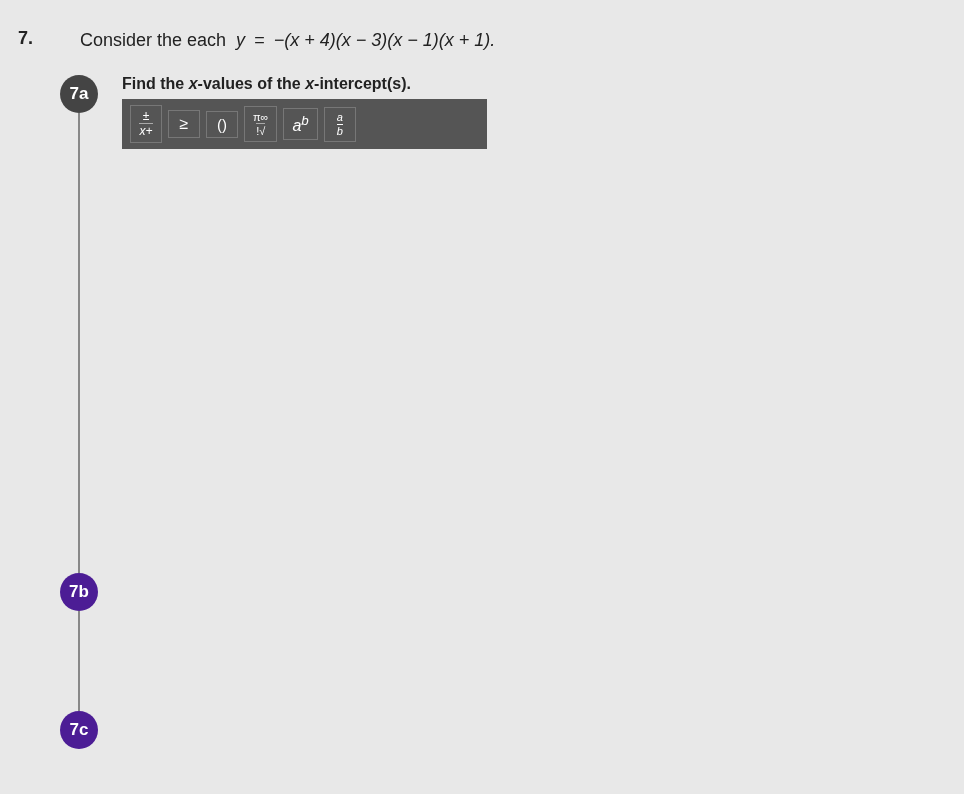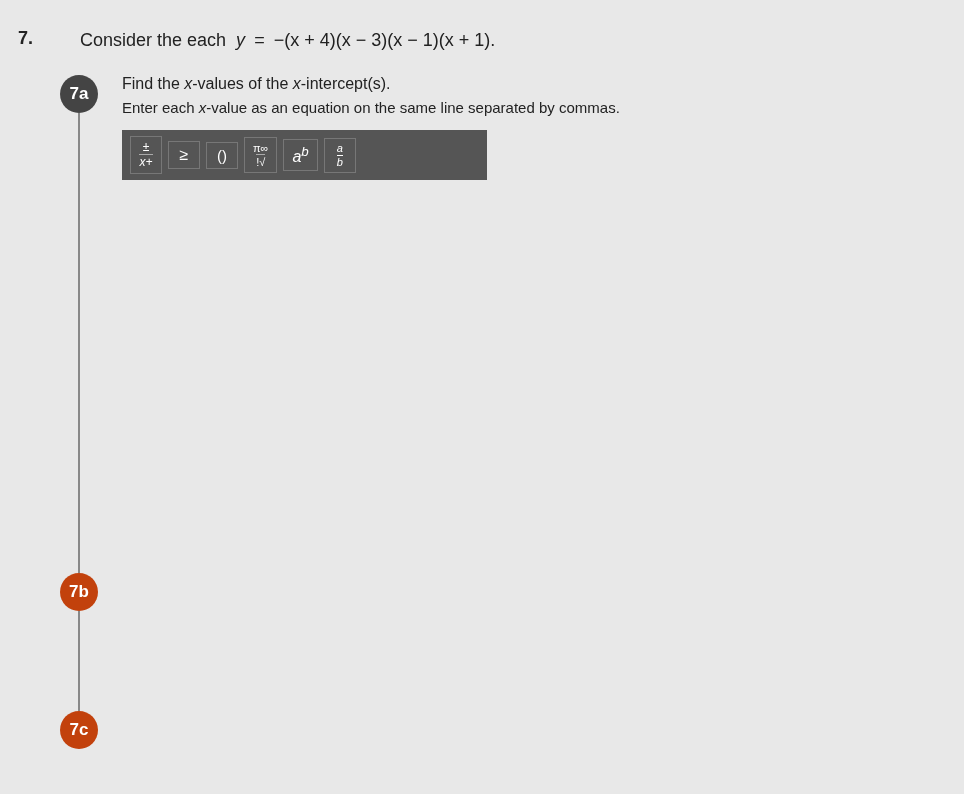--- a/index.html
+++ b/index.html
@@ -46,30 +46,30 @@
       font-size: 17px;
       font-weight: bold;
       flex-shrink: 0;
     }
 
     .step-badge.active {
       background-color: #444;
     }
 
     .step-badge.inactive {
-      background-color: #c2410c;
+      background-color: #4c1d95;
     }
 
     .step-7a {
       margin-bottom: 10px;
     }
 
     .step-title {
       font-size: 16px;
-      font-weight: normal;
+      font-weight: bold;
       color: #222;
       margin-bottom: 6px;
     }
 
     .step-description {
       font-size: 15px;
       color: #222;
       margin-bottom: 14px;
     }
 
@@ -141,21 +141,21 @@
 <body>
 
 <div class="page-container">
 
   <div style="display:flex; flex-direction:row; margin-bottom: 24px; align-items: baseline;">
     <span class="question-number">7.</span>
     <div style="margin-left: 40px; font-size: 18px; color: #222;">
       <span>Consider the each</span>
       <span style="font-style:italic; margin-left:5px;">y</span>
       <span style="margin: 0 4px;">=</span>
-      <span style="text-align:right;">−(x + 4)(x − 3)(x − 1)(x + 1).</span>
+      <span style="font-style:italic;text-align:right;">−(x + 4)(x − 3)(x − 1)(x + 1).</span>
     </div>
   </div>
 
   <div style="display:flex; flex-direction:row; margin-left: 20px;">
 
     <div style="display:flex; flex-direction:column; align-items:center; width:38px; margin-right: 24px;">
 
       <div class="step-badge active">
         <span>7a</span>
       </div>
@@ -174,23 +174,20 @@
     </div>
 
     <div style="display:flex; flex-direction:column; flex:1;">
 
       <div class="step-7a" style="margin-bottom: 16px;">
 
         <div class="step-title">
           <span>Find the </span><span style="font-style:italic;">x</span><span>-values of the </span><span style="font-style:italic;">x</span><span>-intercept(s).</span>
         </div>
 
-        <div class="step-description">
-          <span>Enter each </span><span style="font-style:italic;">x</span><span>-value as an equation on the same line separated by commas.</span>
-        </div>
 
 
         <div class="toolbar">
 
           <button class="toolbar-btn" title="Plus/Minus, x+">
             <span style="display:flex; flex-direction:column; align-items:center; line-height:1.1; font-size:12px;">
               <span>±</span>
               <span style="border-top:1px solid #aaa; padding-top:1px; font-style:italic;">x+</span>
             </span>
           </button>

